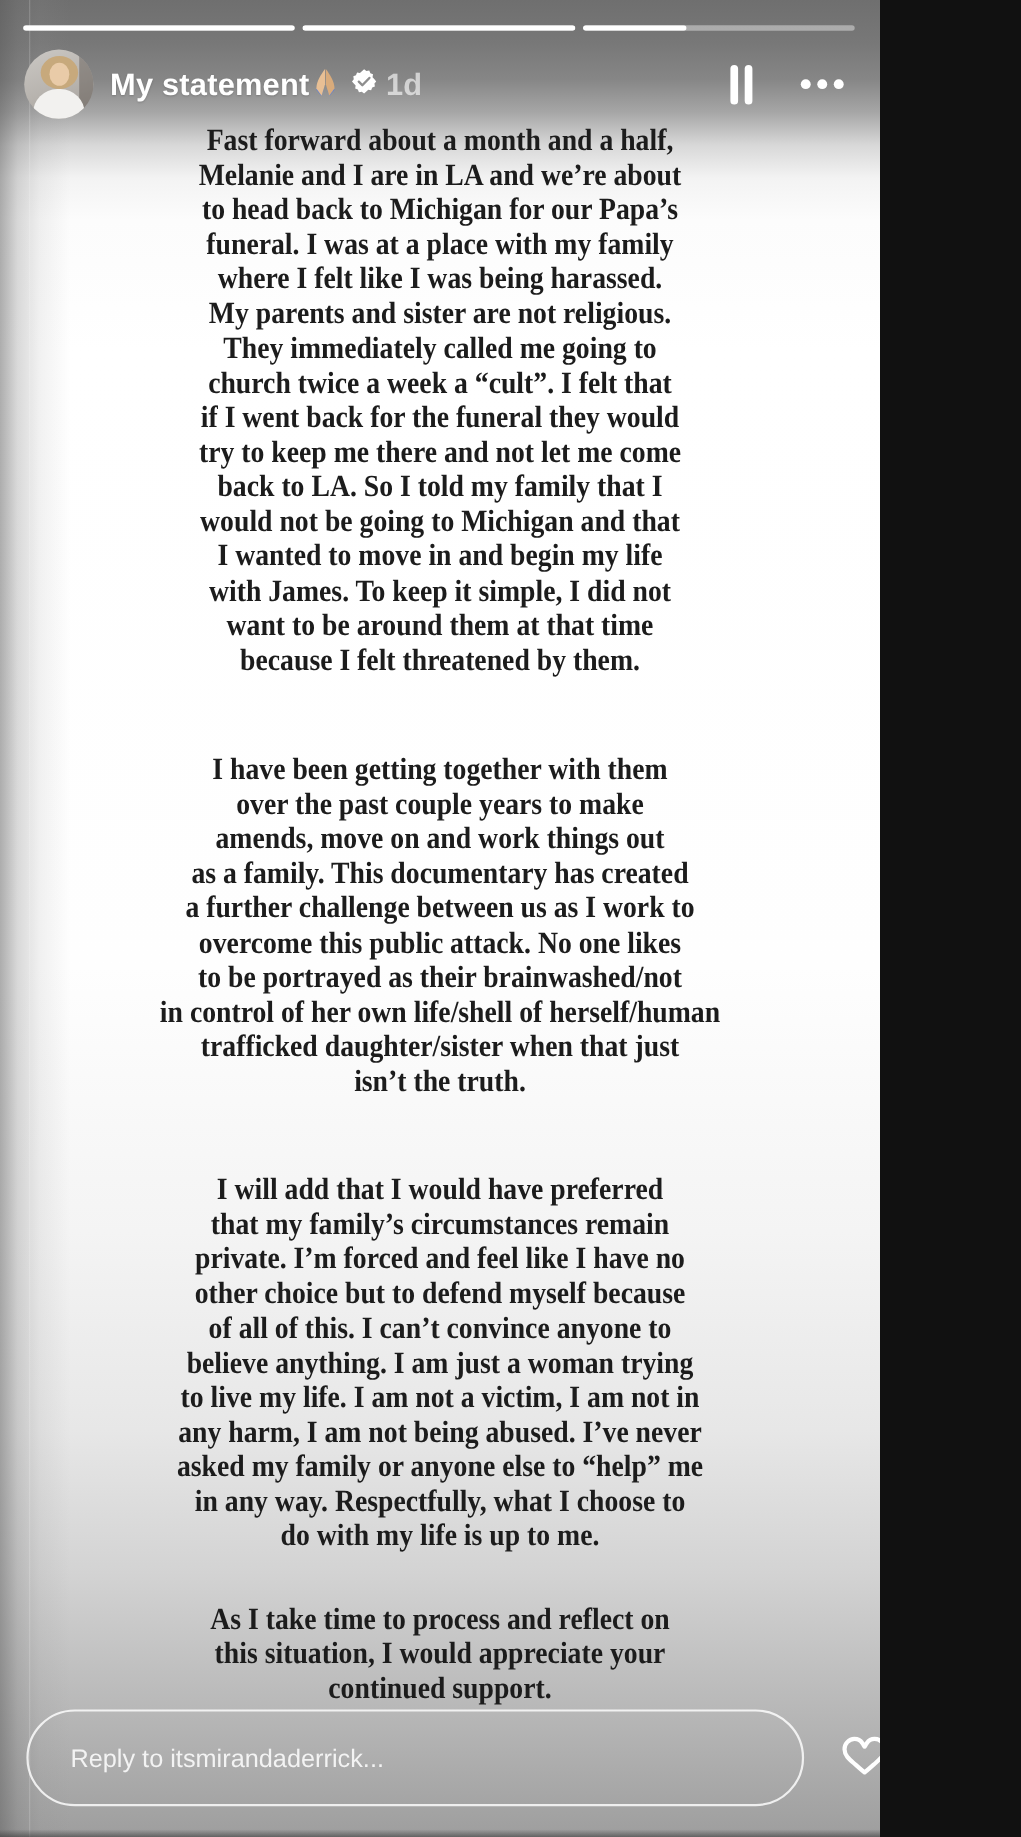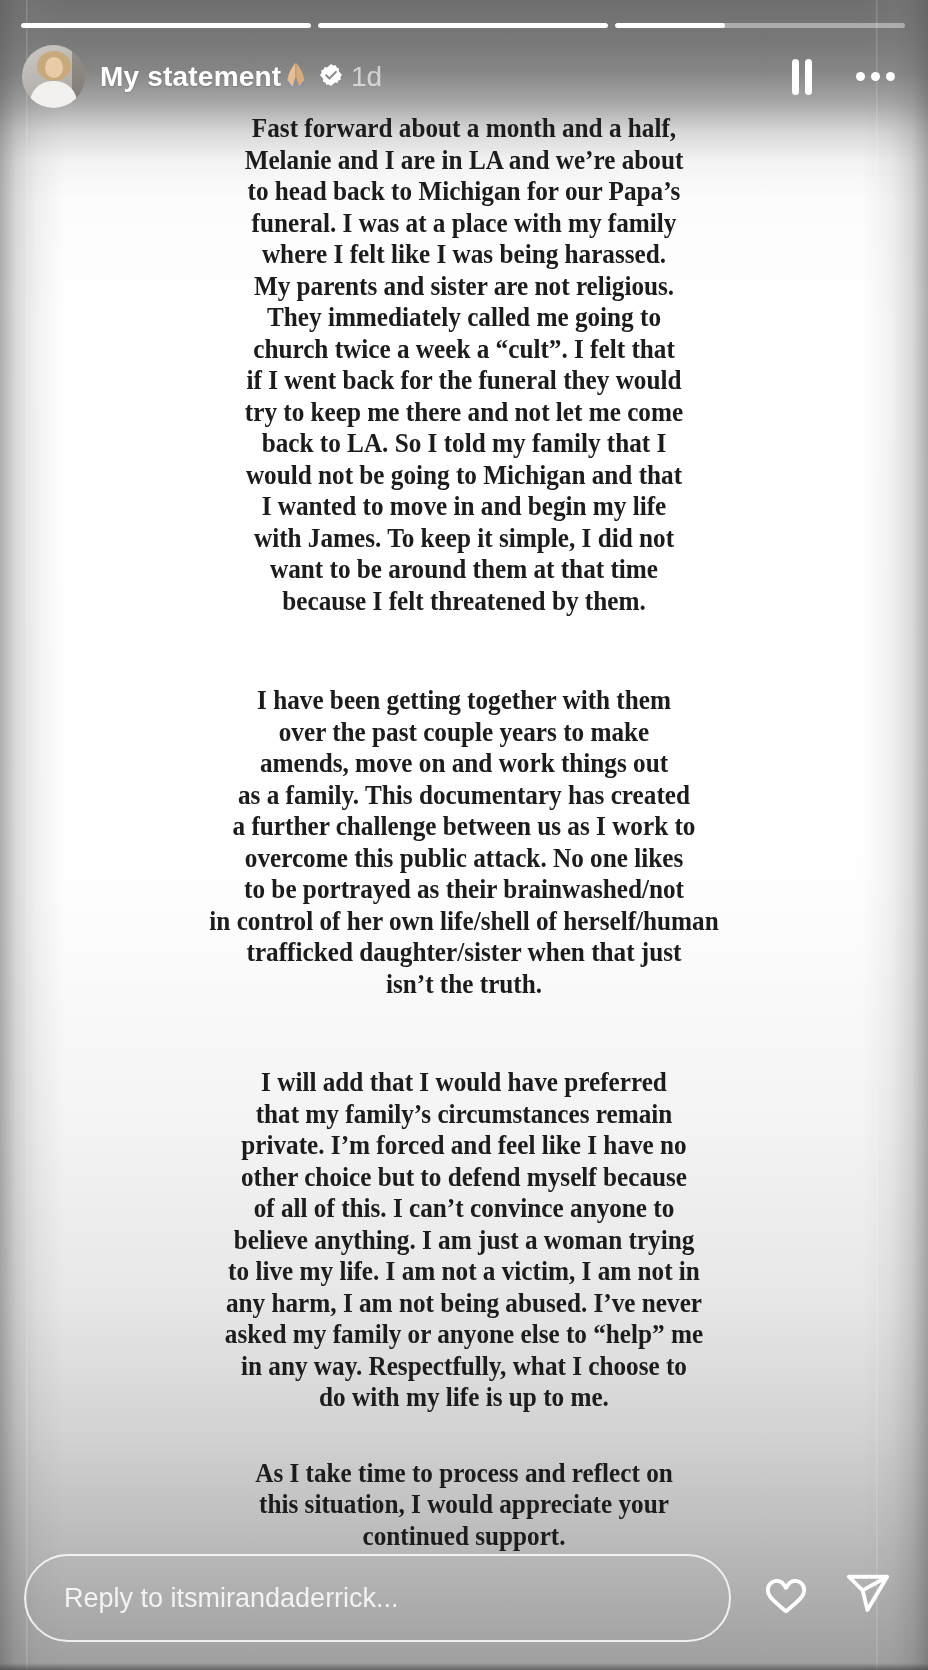--- a/index.html
+++ b/index.html
@@ -1,16 +1,16 @@
 <!DOCTYPE html>
 <html><head>
 <meta charset="utf-8">
 <style>
   html,body{margin:0;padding:0;background:#111;}
-  .stage{position:relative;width:928px;height:1670px;overflow:hidden;
+  .stage{position:relative;width:800px;height:1670px;overflow:hidden;
          font-family:"Liberation Sans","DejaVu Sans",sans-serif;
          background:linear-gradient(180deg,
            #6f6f6f 0px,#787878 40px,#868686 72px,#a6a6a6 102px,#d8d8d8 132px,
            #f3f3f3 162px,#fcfcfc 200px,#ffffff 320px,#fefefe 880px,#f4f4f4 1120px,
            #e7e7e7 1300px,#d3d3d3 1430px,#bdbdbd 1530px,#a9a9a9 1620px,#9e9e9e 1670px);}
   .vignette{position:absolute;inset:0;pointer-events:none;background:
       linear-gradient(90deg, rgba(255,255,255,0) 26px, rgba(255,255,255,.16) 26px, rgba(255,255,255,.16) 27px, rgba(255,255,255,0) 28px),
       linear-gradient(90deg, rgba(255,255,255,0) 876px, rgba(255,255,255,.16) 876px, rgba(255,255,255,.16) 877px, rgba(255,255,255,0) 878px),
       linear-gradient(90deg, rgba(92,92,92,.50) 0px, rgba(110,110,110,.26) 16px, rgba(140,140,140,.12) 36px, rgba(170,170,170,0) 64px,
                       rgba(170,170,170,0) 862px, rgba(140,140,140,.12) 892px, rgba(110,110,110,.26) 912px, rgba(92,92,92,.50) 928px);}
@@ -25,21 +25,21 @@
   
   .avatar{position:absolute;left:22px;top:45px;width:63px;height:63px;border-radius:50%;overflow:hidden;
           background:linear-gradient(160deg,#cbc8c4 0%,#b7b3ae 55%,#a29d97 100%);cursor:pointer;}
   .avatar .room{position:absolute;right:0;top:0;width:13px;height:100%;background:rgba(74,68,62,.40);}
   .avatar .hair{position:absolute;left:15px;top:6px;width:34px;height:30px;border-radius:50%;background:#c7a97c;}
   .avatar .face{position:absolute;left:23px;top:12px;width:18px;height:21px;border-radius:50%;background:#e9cba8;}
   .avatar .shirt{position:absolute;left:8px;top:36px;width:47px;height:28px;border-radius:22px 22px 0 0;background:#f2f1ef;}
   .title-row{position:absolute;left:100px;top:45px;height:63px;display:flex;align-items:center;gap:8px;color:#fff;}
   .username{font-size:28px;font-weight:600;letter-spacing:.2px;cursor:pointer;white-space:nowrap;
             text-shadow:0 1px 2px rgba(0,0,0,.18);}
-  .timestamp{font-size:28px;color:rgba(255,255,255,.62);font-weight:400;}
+  .timestamp{font-size:28px;color:rgba(255,255,255,.62);font-weight:700;}
   .badge{display:inline-block;}
   .controls{position:absolute;top:45px;right:33px;height:63px;display:flex;align-items:center;gap:44px;}
   .pause-btn{display:flex;gap:6px;background:none;border:none;padding:0;cursor:pointer;}
   .pause-btn .bar{width:7px;height:36px;border-radius:3.5px;background:#fff;}
   .more-btn{display:flex;gap:6px;background:none;border:none;padding:0;cursor:pointer;align-items:center;}
   .more-btn .dot{width:9px;height:9px;border-radius:50%;background:#fff;}
 
   
   .story-text{position:absolute;top:112px;left:50%;transform:translateX(-50%);width:900px;
               text-align:center;font-family:"Liberation Serif","DejaVu Serif",serif;
@@ -49,21 +49,21 @@
   .para:nth-child(2){margin-bottom:67px;}
   .para:nth-child(3){margin-bottom:44px;margin-top:24px;}
   .para:nth-child(4){}
   .line{white-space:nowrap;transform:scaleX(0.9);}
   .pray-emoji{height:1.06em;width:auto;vertical-align:-0.17em;display:inline-block;}
 
   
   .reply-pill{position:absolute;left:24px;top:1554px;width:707px;height:88px;border-radius:44px;
               border:2px solid rgba(255,255,255,.82);box-sizing:border-box;display:flex;align-items:center;}
   .reply-input{flex:1;height:100%;background:transparent;border:none;outline:none;margin:0 30px 0 36px;
-               font-family:"Liberation Sans","DejaVu Sans",sans-serif;font-size:27px;color:#fff;}
+               font-family:"Liberation Sans","DejaVu Sans",sans-serif;font-size:23px;color:#fff;}
   .reply-input::placeholder{color:rgba(255,255,255,.85);opacity:1;}
   .icon-btn{position:absolute;width:56px;height:56px;background:none;border:none;padding:0;cursor:pointer;
             display:flex;align-items:center;justify-content:center;}
   .like-btn{left:758px;top:1568px;}
   .share-btn{left:840px;top:1566px;}
 </style>
 </head>
 <body>
 
 <div class="stage">

